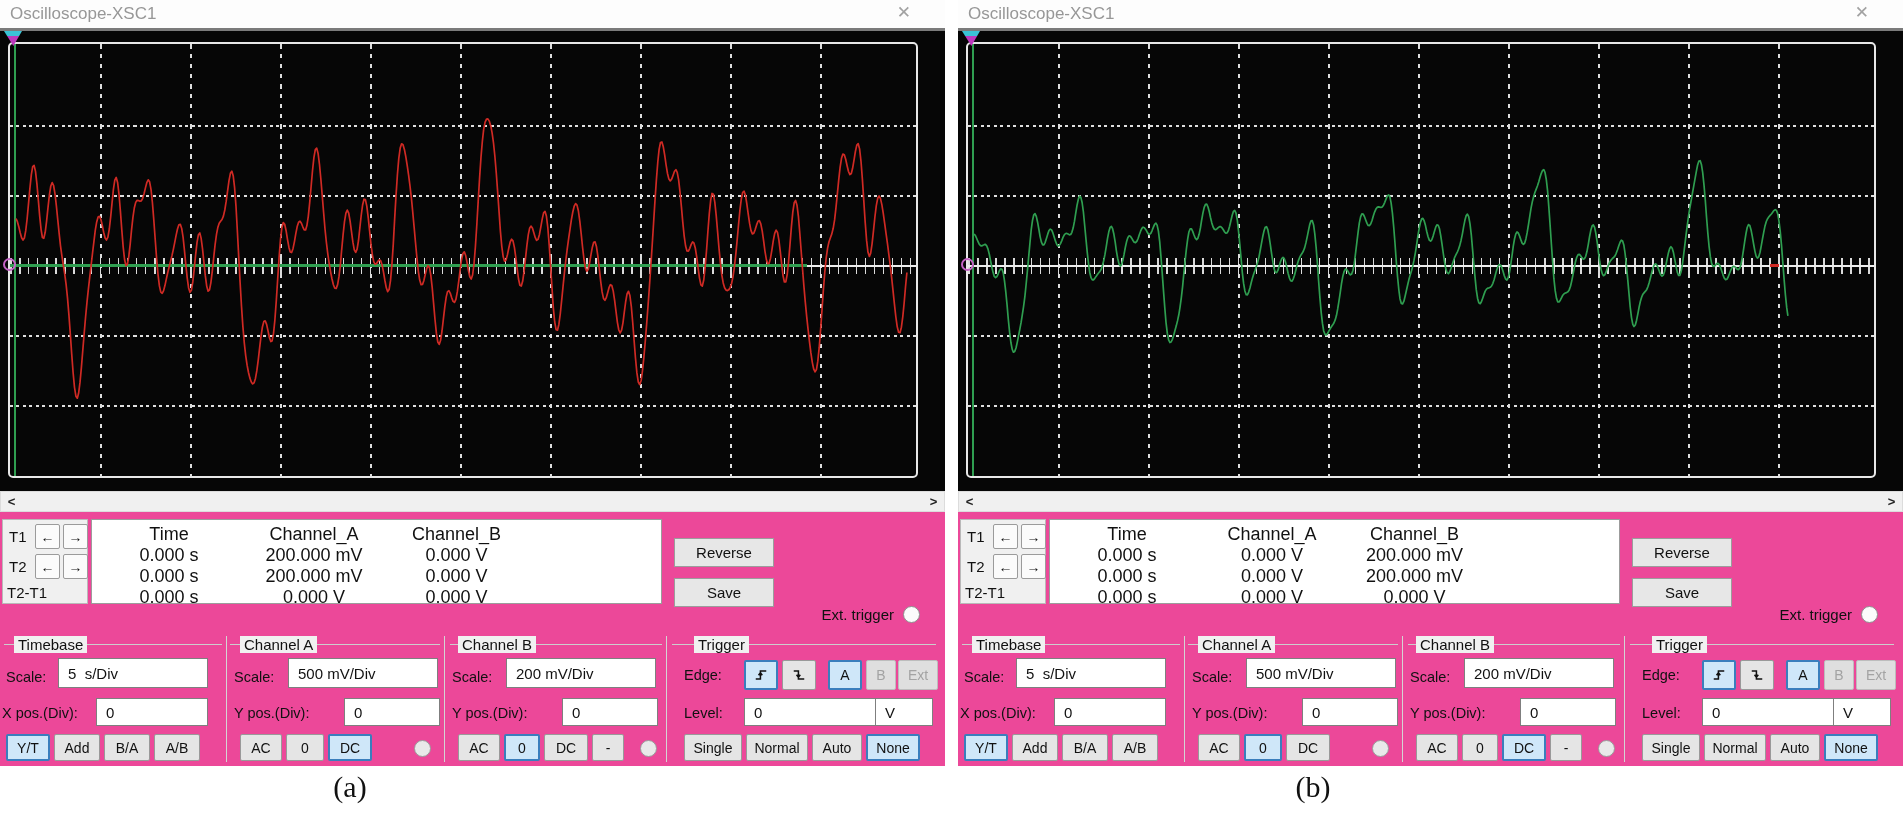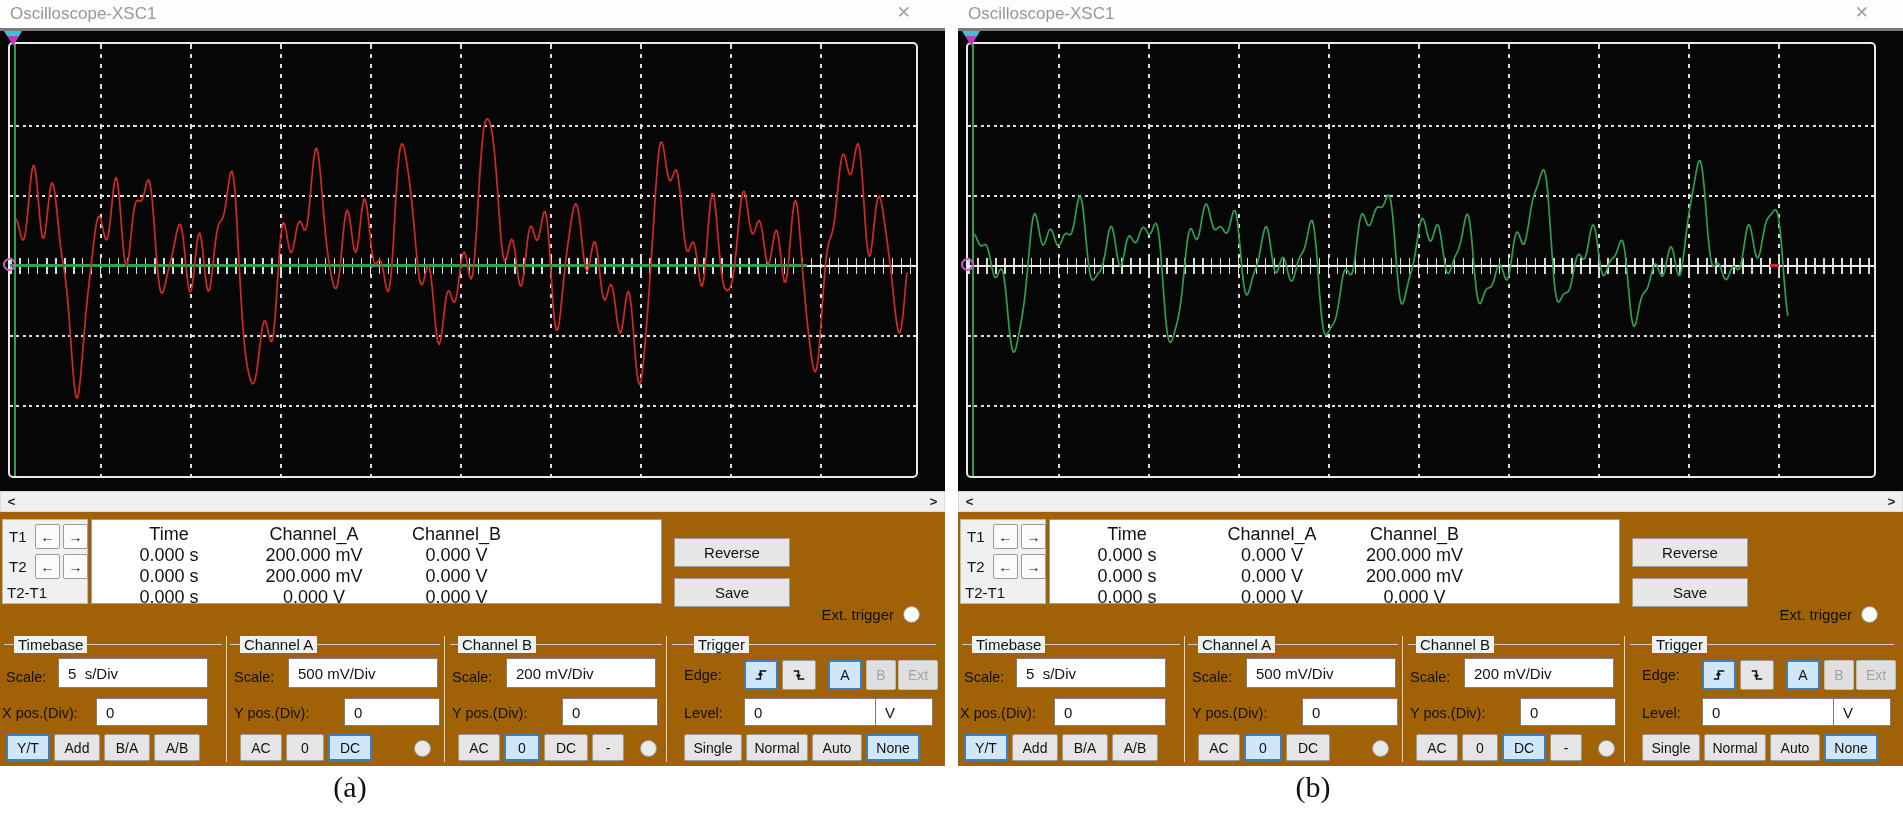--- a/index.html
+++ b/index.html
@@ -1,18 +1,18 @@
 <!DOCTYPE html>
 <html><head>
 <meta charset="utf-8">
 <style>
   html,body{margin:0;padding:0;}
   body{width:1903px;height:836px;background:#ffffff;position:relative;
        font-family:"Liberation Sans",sans-serif;-webkit-font-smoothing:antialiased;}
-  .win{position:absolute;top:0;width:945px;height:766px;background:#a16207;}
+  .win{position:absolute;top:0;width:945px;height:766px;background:#ec4899;}
   .titlebar{position:absolute;left:0;top:0;width:100%;height:28px;background:#fdfdfd;}
   .title{position:absolute;left:10px;top:4px;font-size:17px;color:#979797;}
   .close{position:absolute;right:34px;top:2px;font-size:17px;color:#a2a2a2;cursor:default;}
   .display{position:absolute;left:0;top:28px;width:945px;height:463px;background:#060606;
            border-top:3px solid #7b7b7b;box-sizing:border-box;}
   .grid{position:absolute;left:8px;top:11px;width:906px;height:432px;
         border:2px solid #e8e8e8;border-radius:5px;}
   .vl{position:absolute;top:0;height:100%;width:2px;
       background:repeating-linear-gradient(180deg,#dedede 0 4.5px,transparent 4.5px 10px);}
   .hl{position:absolute;left:0;width:100%;height:2px;
@@ -35,21 +35,21 @@
        justify-content:center;font-size:13px;font-weight:bold;color:#222;}
   .tpanel{position:absolute;left:2px;top:519px;width:86px;height:85px;background:#f0f0f0;
           border:1px solid #b9b9b9;box-sizing:border-box;}
   .clbl{position:absolute;font-size:15px;color:#111;}
   .abtn{position:absolute;width:25px;height:25px;background:#fbfbfb;border:1px solid #9b9b9b;
         border-radius:2px;font-size:14px;font-weight:bold;color:#111;display:flex;
         align-items:center;justify-content:center;padding:0;font-family:inherit;}
   .readout{position:absolute;left:91px;top:519px;width:571px;height:85px;background:#ffffff;
            border:1px solid #9c9c9c;box-sizing:border-box;}
   .rcell{position:absolute;font-size:18px;color:#111;text-align:center;}
-  .pbtn{position:absolute;width:116px;height:29px;background:#e7e7e7;border:1px solid #9c9c9c;
+  .pbtn{position:absolute;width:100px;height:29px;background:#e7e7e7;border:1px solid #9c9c9c;
         font-size:15px;color:#111;font-family:inherit;}
   .exttrig{position:absolute;left:762px;top:603px;width:158px;height:22px;display:flex;
            align-items:center;justify-content:flex-end;gap:9px;}
   .etlbl{font-size:15px;color:#111;}
   .radio{width:17px;height:17px;border-radius:50%;border:1px solid #8f8f8f;background:#fcfcfc;box-sizing:border-box;}
   .chradio{position:absolute;width:17px;height:17px;border-radius:50%;border:1px solid #9a9a9a;
            background:#e9e9e9;box-sizing:border-box;}
   .gsep{position:absolute;top:636px;height:126px;width:1px;background:#d4d4d4;}
   .gline{position:absolute;top:644px;height:1px;background:#cdcdcd;}
   .glabel{position:absolute;top:636px;font-size:15px;color:#111;background:#f1f1f1;

